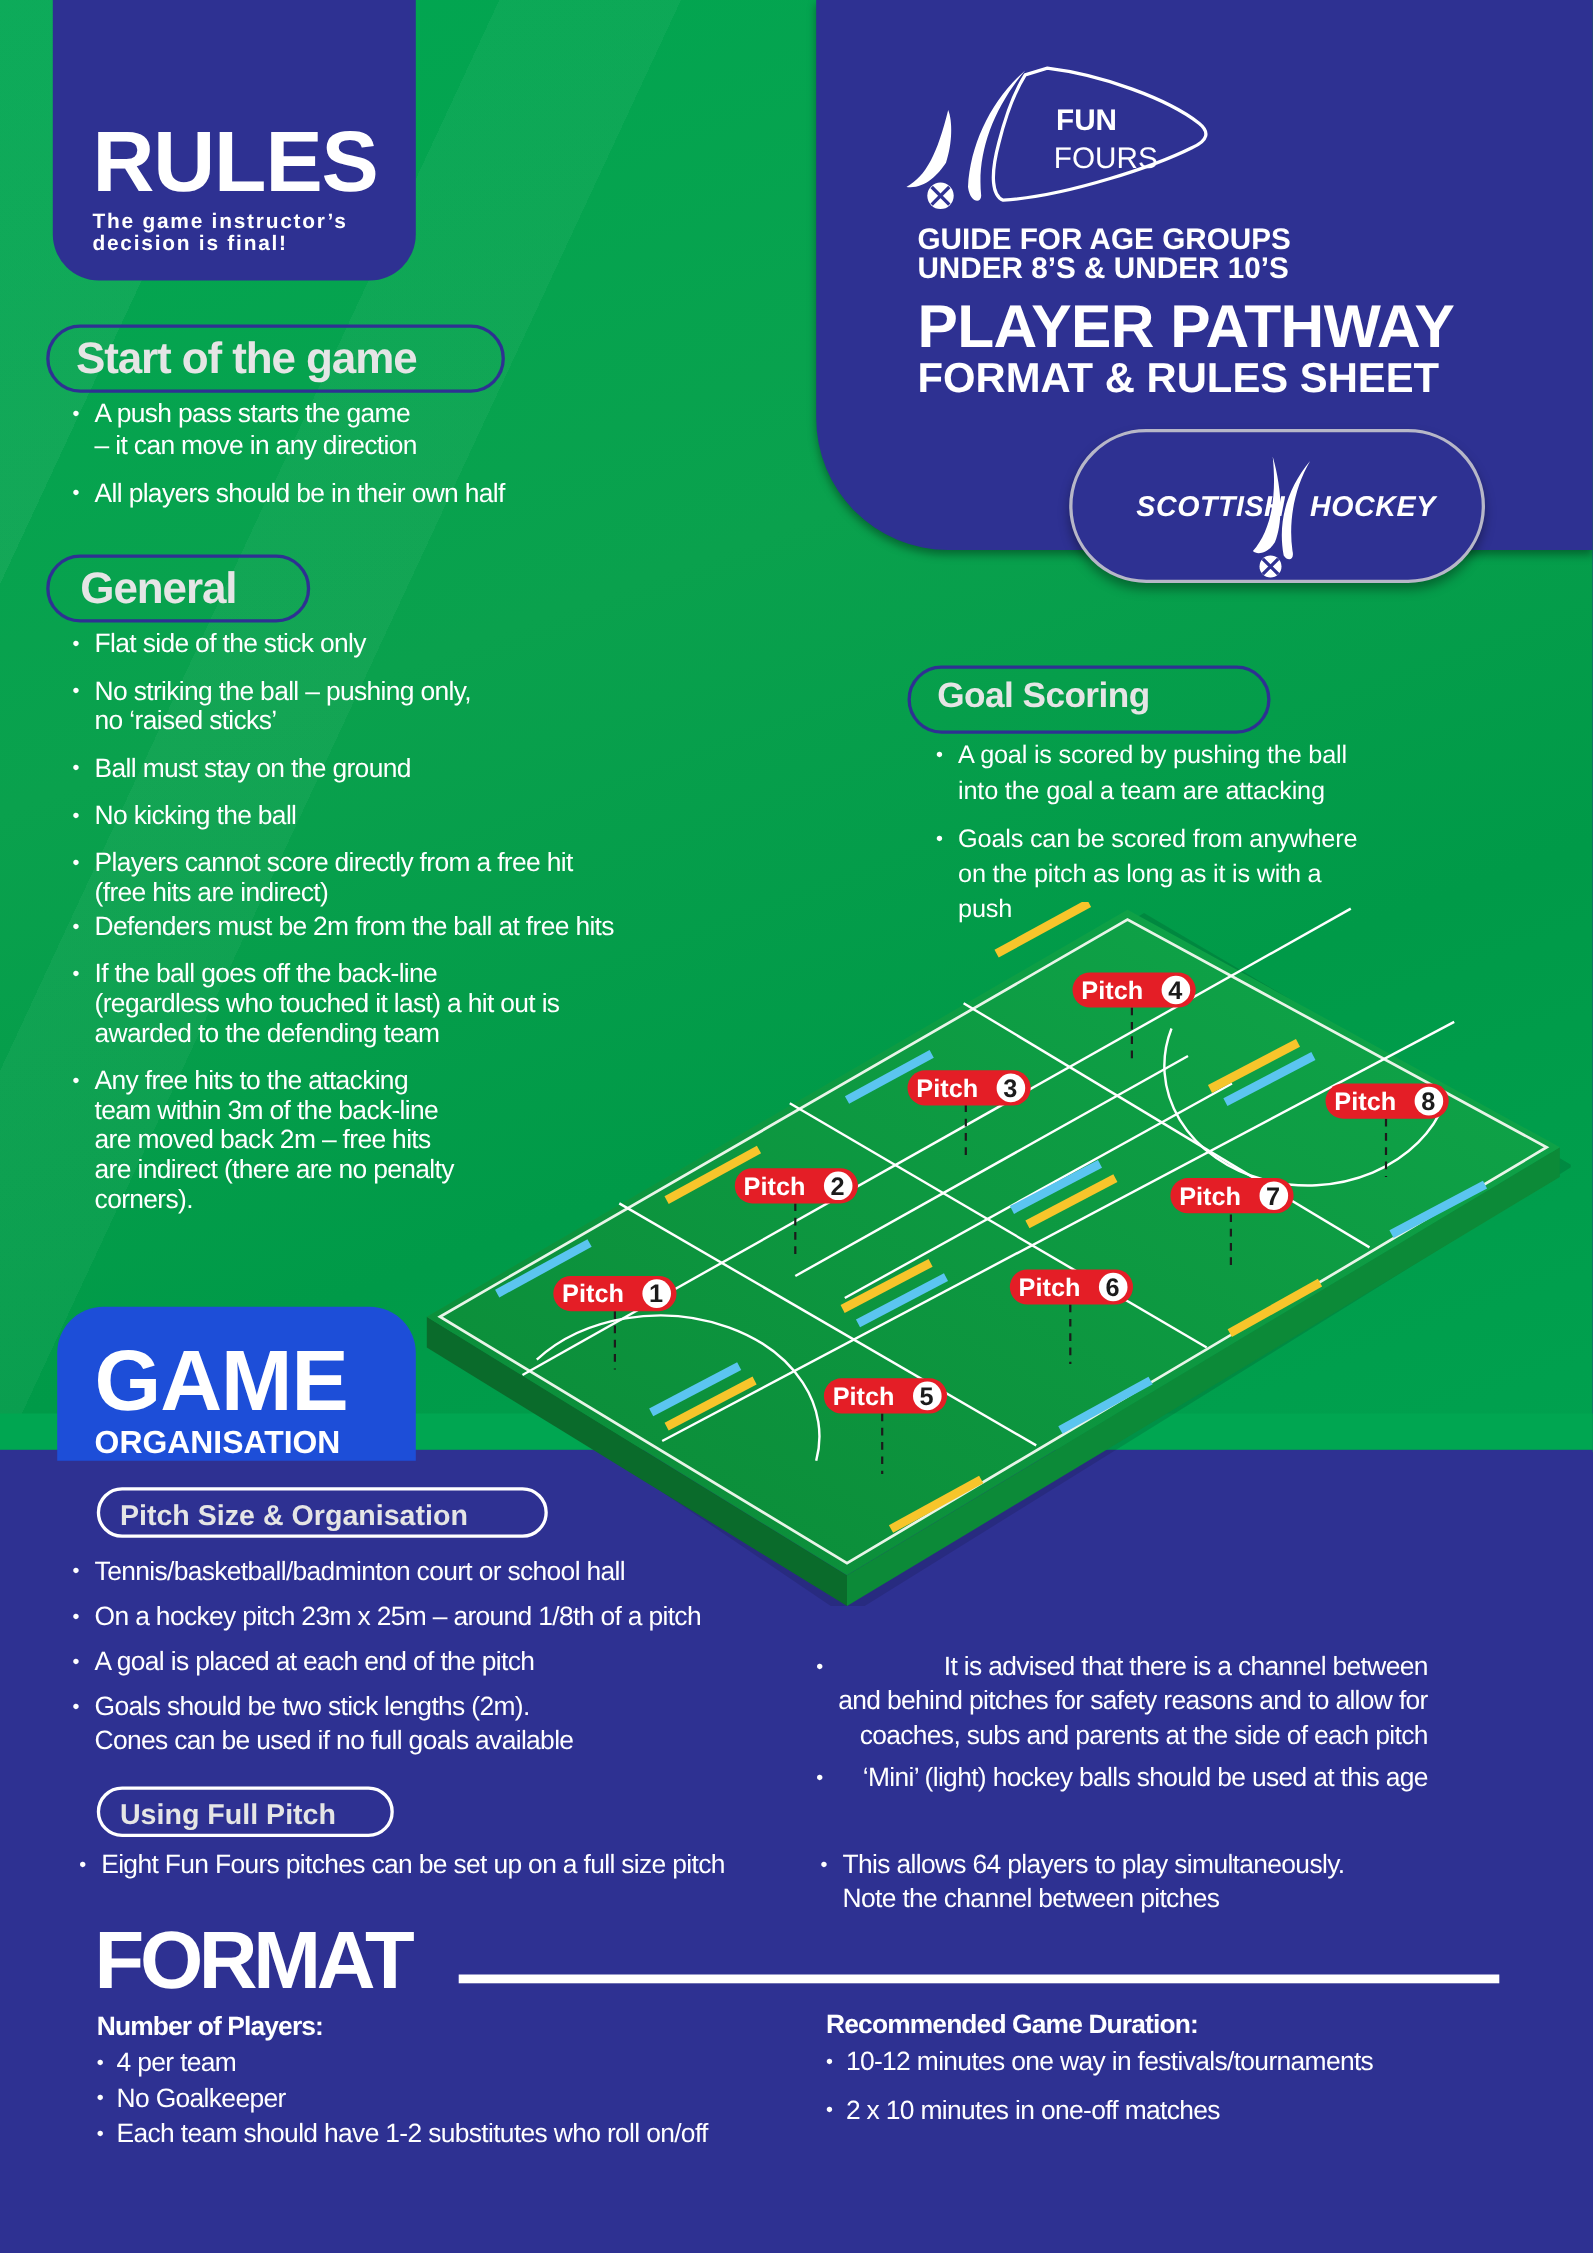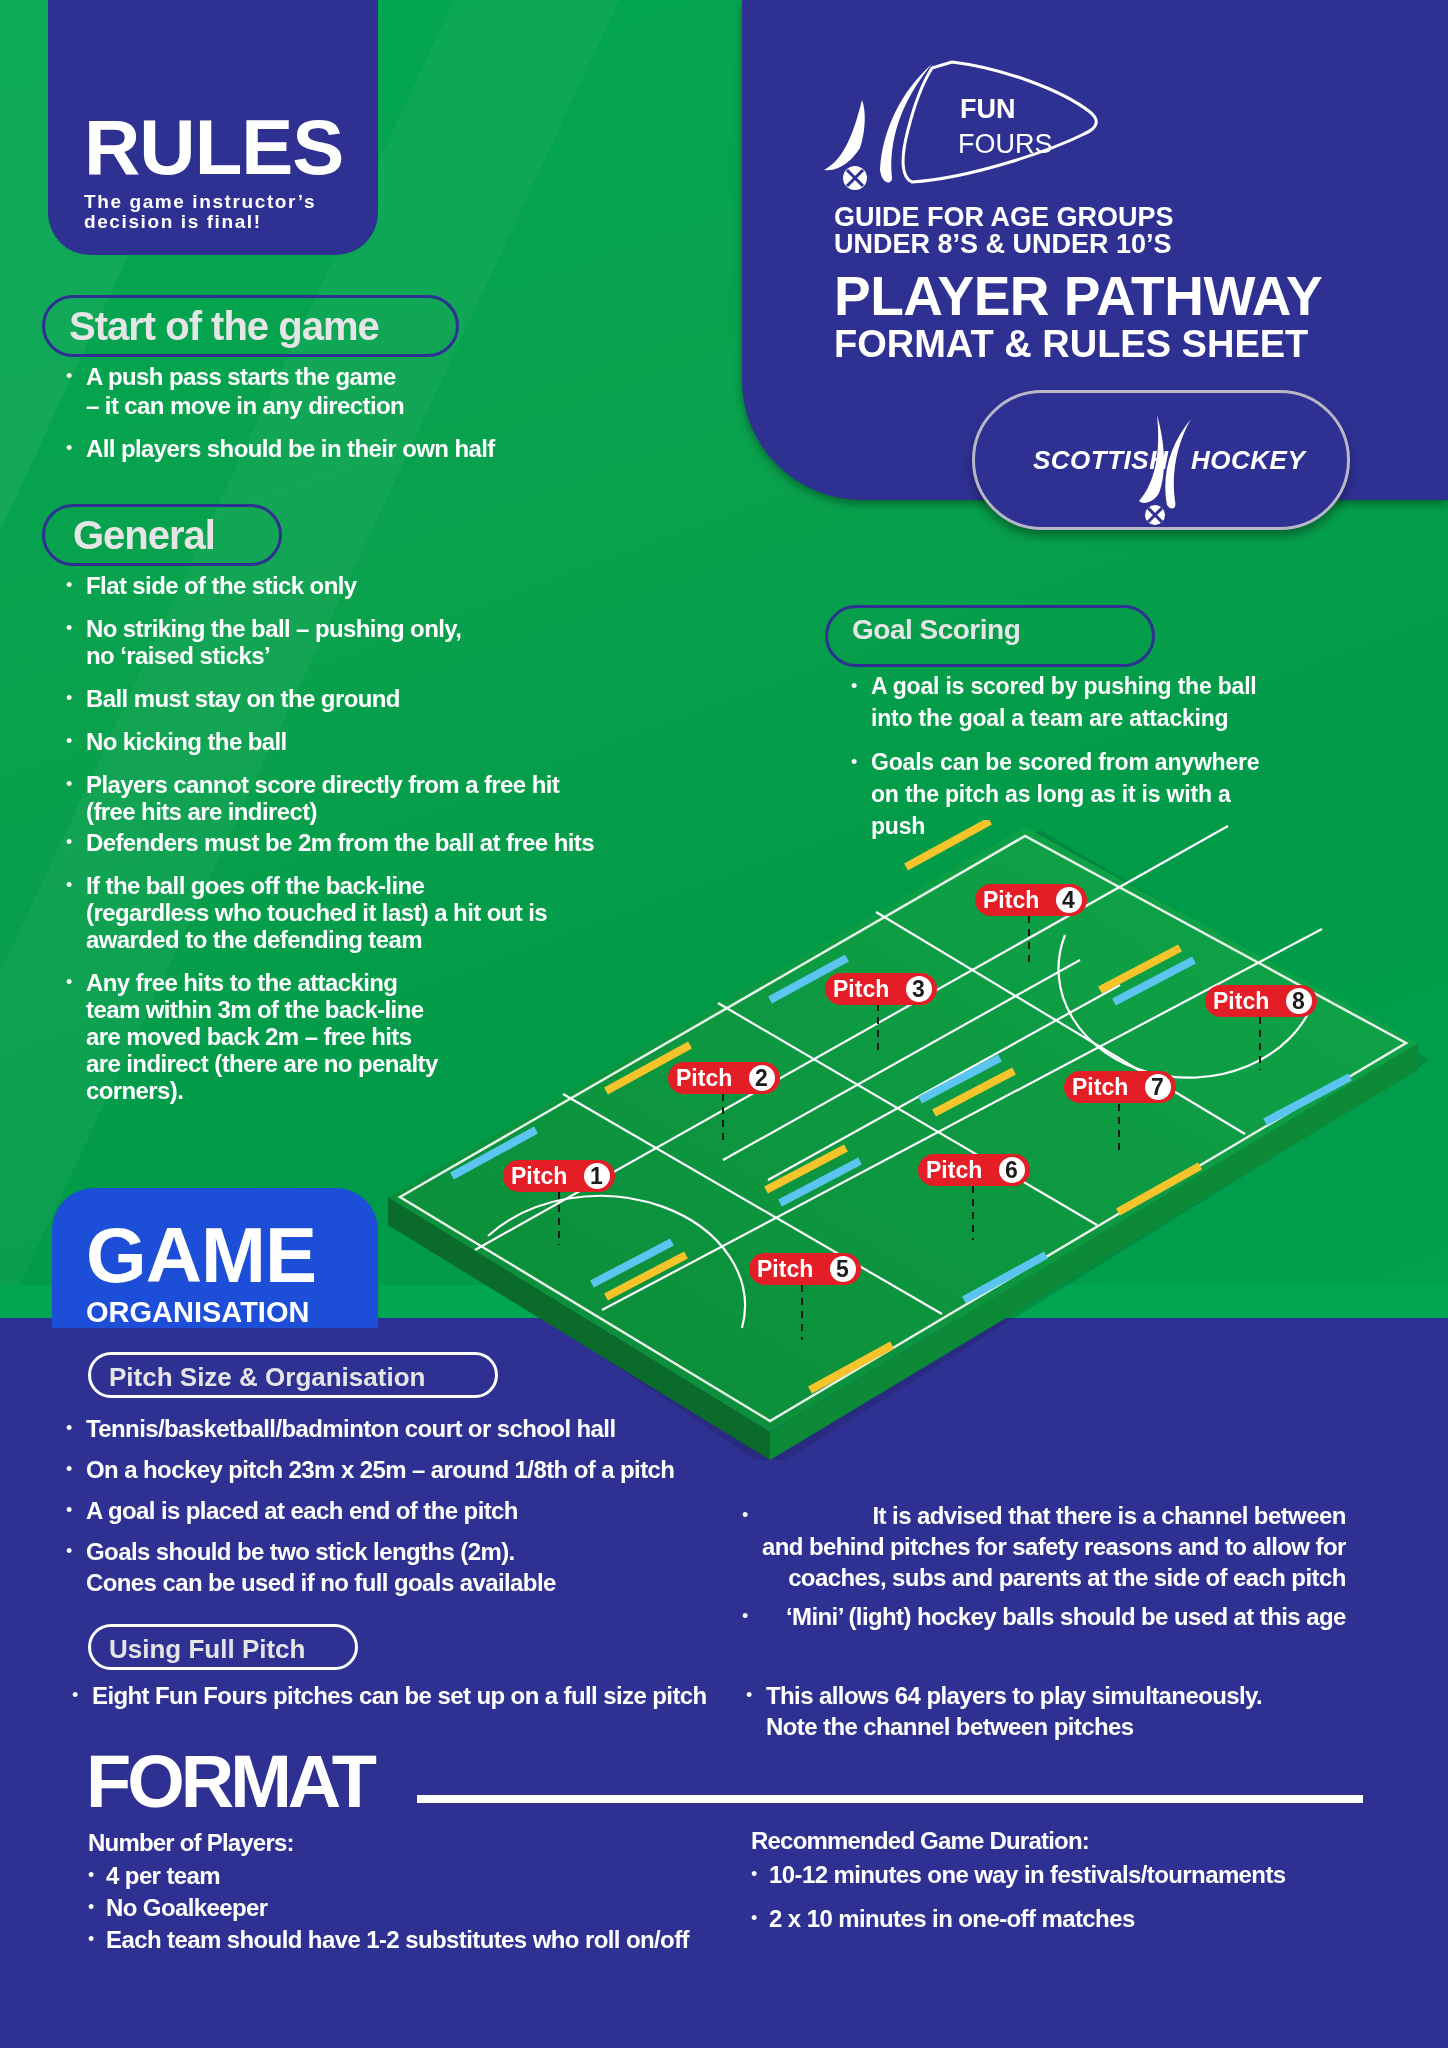--- a/index.html
+++ b/index.html
@@ -27,21 +27,21 @@
   .pill {
     position:absolute; border:3px solid #2e3192; border-radius:40px;
     font-weight:bold; color:#e5e5e5; box-sizing:border-box;
   }
   .pill-white { border-color:#ffffff; }
   .pill span { position:absolute; white-space:nowrap; }
 
   .bullets { position:absolute; list-style:none; margin:0; padding:0; font-size:24px; letter-spacing:-0.6px; line-height:29px; }
   .bullets li { position:relative; padding-left:20px; margin-bottom:14px; }
   .bullets li::before { content:"•"; position:absolute; left:0; top:0; font-size:18px; }
-  .bullets li .t { white-space:pre-line;font-weight:bold; }
+  .bullets li .t { white-space:pre-line; }
 
   .header-panel {
     position:absolute; left:742px; top:0; width:706px; height:500px;
     background:#2e3192; border-bottom-left-radius:120px;
     box-shadow: 0 4px 8px rgba(0,0,0,0.35);
   }
   .hdr-line { position:absolute; left:92px; font-weight:bold; white-space:nowrap; }
   .sh-pill {
     position:absolute; left:972px; top:390px; width:378px; height:140px;
     background:#2e3192; border:3px solid #b7b7c8; border-radius:70px; box-sizing:border-box;
@@ -129,21 +129,21 @@
 (regardless who touched it last) a hit out is
 awarded to the defending team</span></li>
   <li><span class="t">Any free hits to the attacking
 team within 3m of the back-line
 are moved back 2m – free hits
 are indirect  (there are no penalty
 corners).</span></li>
 </ul>
 
 <div class="pill" style="left:825px;top:605px;width:330px;height:62px;">
-  <span style="left:24px;top:6px;font-size:28px;letter-spacing:-0.5px;">Goal Scoring</span>
+  <span style="left:24px;top:6px;font-size:32px;letter-spacing:-0.5px;">Goal Scoring</span>
 </div>
 <ul class="bullets" style="left:851px;top:670px;font-size:23px;letter-spacing:-0.2px;line-height:32px;">
   <li style="padding-left:20px;margin-bottom:12px"><span class="t">A goal is scored by pushing the ball
 into the goal a team are attacking</span></li>
   <li style="padding-left:20px"><span class="t">Goals can be scored from anywhere
 on the pitch as long as it is with a
 push</span></li>
 </ul>
 
 <svg class="pitch-svg" width="1048" height="640" viewBox="380 820 1048 640">

